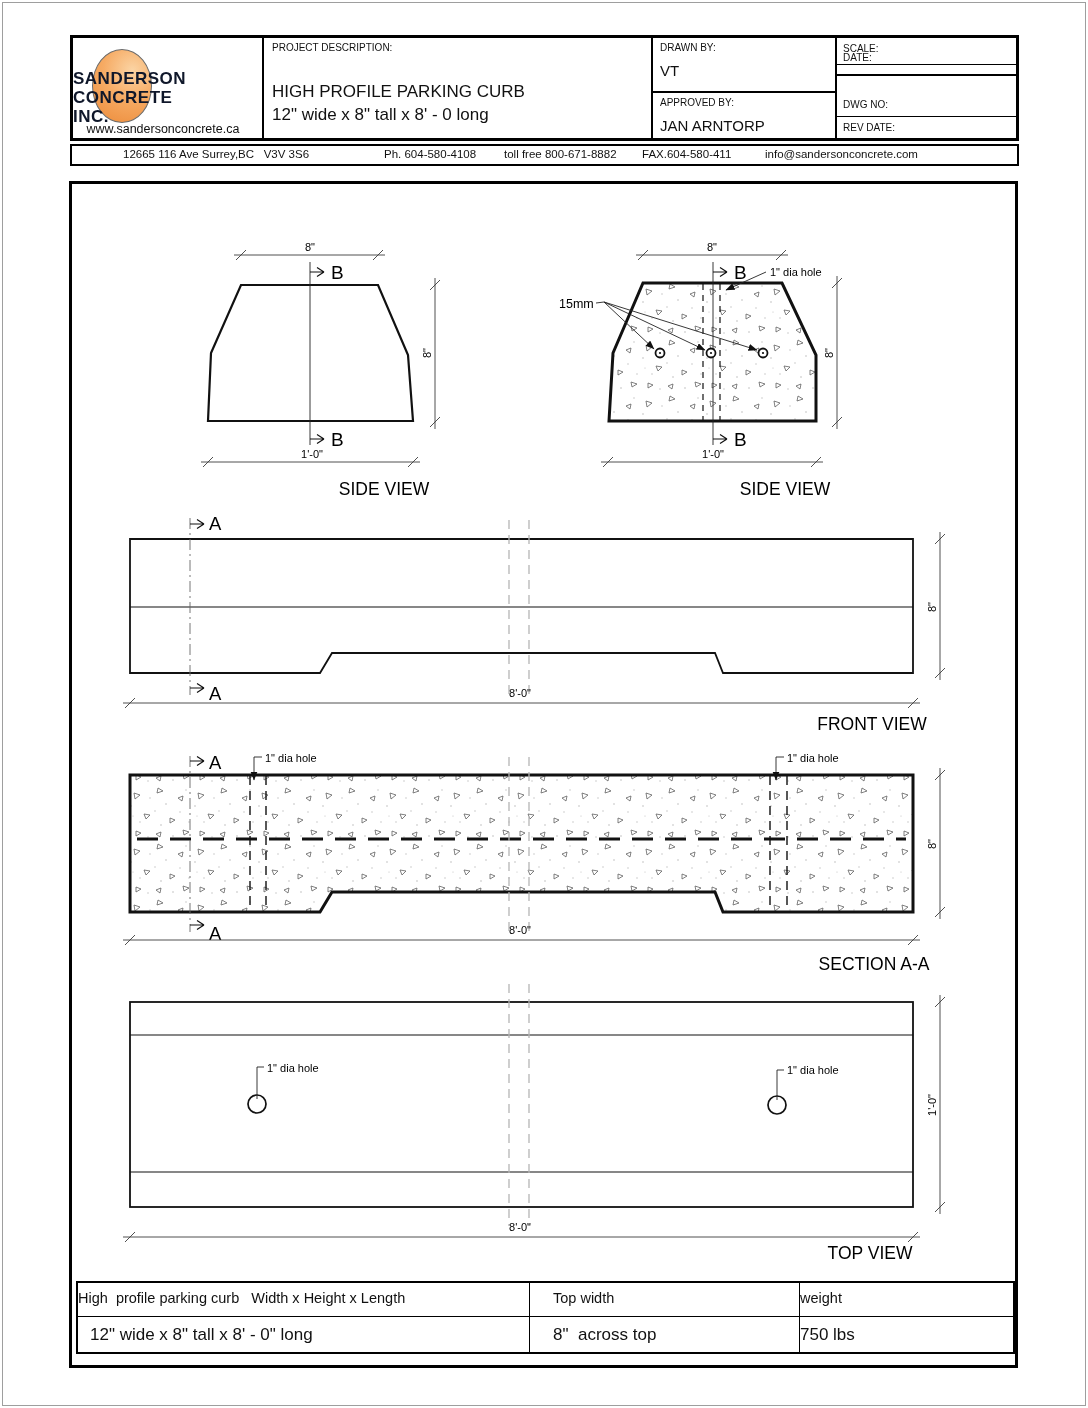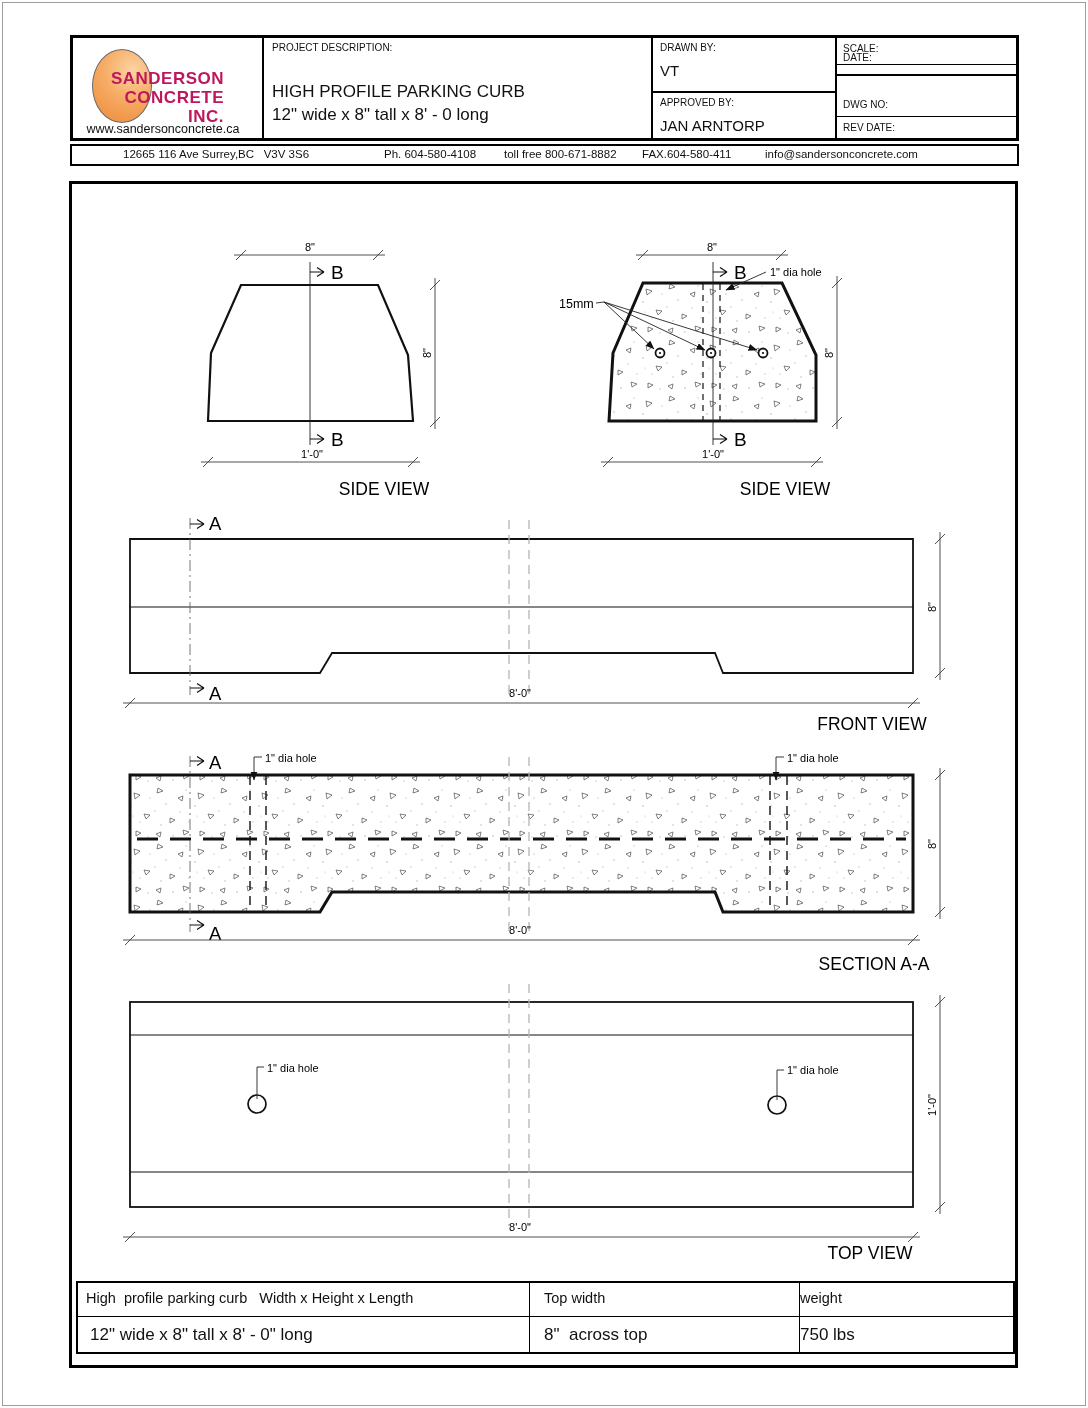--- a/index.html
+++ b/index.html
@@ -9,22 +9,22 @@
   
   .tb-main{position:absolute;left:70px;top:35px;width:949px;height:106px;border:3px solid #000;box-sizing:border-box;}
   .cell{position:absolute;top:0;height:100%;box-sizing:border-box;}
   .cell-logo{left:0;width:189px;}
   .cell-project{left:189px;width:389px;border-left:2.5px solid #000;}
   .cell-people{left:578px;width:184px;border-left:2.5px solid #000;}
   .cell-scale{left:762px;width:181px;border-left:2.5px solid #000;}
   .logo-circle{position:absolute;left:19px;top:11px;width:58px;height:72px;border-radius:50%;
       background:radial-gradient(circle at 68% 28%, #fbd4a4 0%, #f6ab64 45%, #ec8a38 100%);
       border:1px solid #6b6b6b;}
-  .logo-text{position:absolute;left:0;top:31px;width:151px;text-align:right;
-      font-weight:bold;font-size:17px;line-height:19px;color:#be185d;letter-spacing:.5px;}
+  .logo-text{position:absolute;left:0;top:31px;width:151px;text-align:left;
+      font-weight:bold;font-size:17px;line-height:19px;color:#0f172a;letter-spacing:.5px;}
   .logo-web{position:absolute;left:0;bottom:2px;width:180px;text-align:center;font-size:12.5px;color:#111;}
   .sm-label{font-size:10px;color:#111;}
   .p-label{position:absolute;left:8px;top:4px;text-align:right;}
   .p-line1{position:absolute;left:8px;top:44px;font-size:17px;}
   .p-line2{position:absolute;left:8px;top:67px;font-size:17px;}
   .ppl-row1{position:absolute;left:0;top:0;width:100%;height:55px;border-bottom:2px solid #000;box-sizing:border-box;}
   .ppl-row2{position:absolute;left:0;top:55px;width:100%;height:55px;}
   .ppl-label{position:absolute;left:7px;top:4px;}
   .ppl-val{position:absolute;left:7px;top:24px;font-size:15px;}
   .sc-row{position:absolute;left:0;width:100%;box-sizing:border-box;}
@@ -38,22 +38,22 @@
   .addr span{position:absolute;top:2px;font-size:11.5px;white-space:pre;}
   
   .frame{position:absolute;left:69px;top:181px;width:949px;height:1187px;border:3.5px solid #000;box-sizing:border-box;}
   svg.draw{position:absolute;left:0;top:0;pointer-events:none;}
   
   .spec-table{position:absolute;left:76px;top:1281px;width:939px;height:73px;border:2px solid #000;box-sizing:border-box;background:#fff;}
   .spec-row{display:flex;width:100%;box-sizing:border-box;}
   .spec-head{height:34px;border-bottom:1.5px solid #000;}
   .spec-vals{height:37px;}
   .spec-cell{box-sizing:border-box;white-space:pre;overflow:hidden;}
-  .c1{width:451px;padding-left:8px;}
-  .c2{width:270px;border-left:1.5px solid #000;padding-left:14px;}
+  .c1{width:451px;padding-left:0;}
+  .c2{width:270px;border-left:1.5px solid #000;padding-left:23px;}
   .c3{flex:1;border-left:1.5px solid #000;padding-left:0;}
   .spec-head .spec-cell{font-size:14.5px;line-height:31px;}
   .spec-vals .spec-cell{font-size:17px;line-height:35px;}
   .spec-vals .c1{padding-left:12px;}
 </style>
 </head>
 <body>
 
 <div class="page">
   <div class="page-border"></div>

